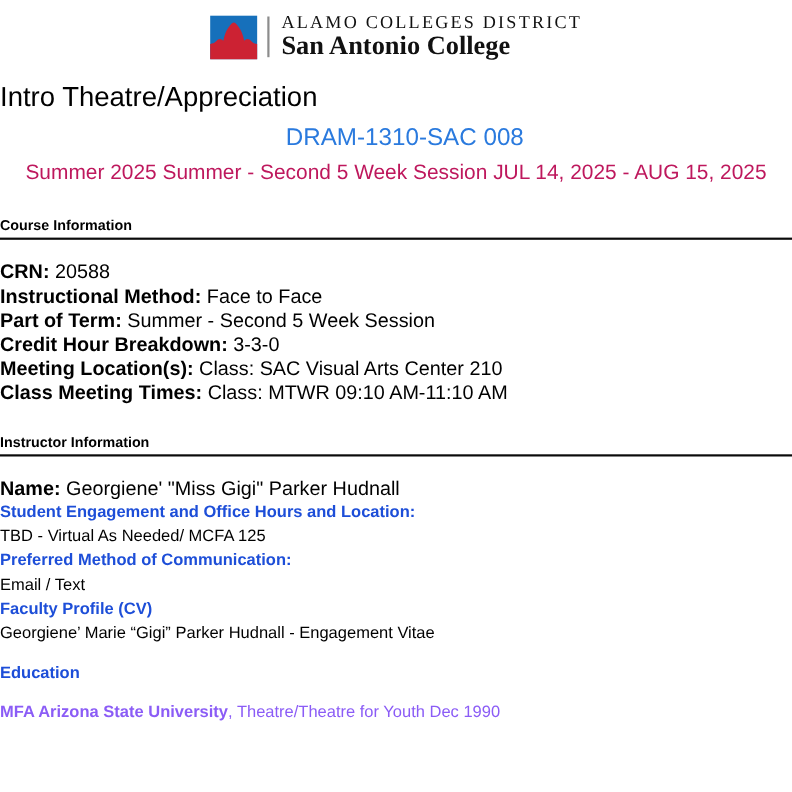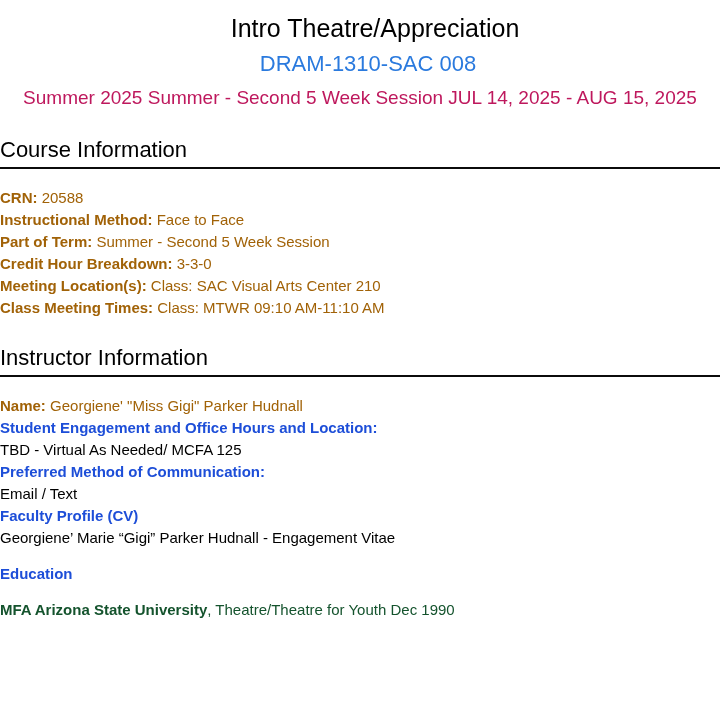--- a/index.html
+++ b/index.html
@@ -65,68 +65,67 @@
     font-size: 24px;
     font-weight: 700;
     line-height: 1.08;
     color: #111111;
     white-space: nowrap;
     margin-top: 1px;
   }
 
   
   .course-title {
-    text-align: center;
+    text-align: left;
     font-size: 25px;
     line-height: 1.25;
     color: #000000;
     margin: 13px 0 0 0;
     font-weight: 400;
-    padding-left: 30px;
   }
   .course-code {
     text-align: center;
     font-size: 22px;
     line-height: 1.3;
     color: #2a7ade;
     margin: 6px 0 0 16px;
     font-weight: 400;
   }
   .course-session {
     text-align: center;
     font-size: 19px;
     line-height: 1.3;
     color: #be185d;
     margin: 7px 0 0 0;
     font-weight: 400;
   }
 
   
   .section-head {
-    font-size: 22px;
-    font-weight: 400;
+    font-size: 13px;
+    font-weight: 700;
     color: #000000;
     margin: 26px 0 0 0;
     padding-bottom: 4px;
   }
   .section-rule {
     height: 0;
     border: 0;
     border-top: 2px solid #0b0b0b;
     margin: 0 0 0 0;
     width: 720px;
   }
 
   .field-list {
     margin-top: 18px;
   }
   .field-row {
-    font-size: 15px;
-    line-height: 22px;
-    color: #a16207;
+    font-size: 18px;
+    line-height: 22px;
+    color: #000000;
     white-space: nowrap;
   }
   .field-label {
     font-weight: 700;
   }
   .field-value {
     font-weight: 400;
   }
   .plain-row {
     font-size: 15px;
@@ -147,30 +146,46 @@
     font-size: 15px;
     line-height: 22px;
     color: #000000;
   }
   .cv-name { font-weight: 400; }
   .cv-suffix { font-weight: 400; }
 
   .edu-line {
     font-size: 15px;
     line-height: 22px;
-    color: #14532d;
+    color: #8b5cf6;
   }
   .edu-degree { font-weight: 700; }
   .edu-detail { font-weight: 400; }
 </style>
 </head>
 <body>
 
 <div class="page">
 
+  <div class="logo-band">
+    <div class="logo-lockup">
+      <svg class="logo-mark" viewBox="0 0 43 40">
+        <rect x="0" y="0" width="43" height="40" fill="#1670bb"></rect>
+        <path d="M0 40 L0 26 Q3.5 26 5.5 23.5 Q7 21.5 9 21.5 Q10.8 21.5 12 23
+                 Q13.6 15 17 10.5 Q20 6.5 21.5 6.5 Q23 6.5 26 10.5
+                 Q29.4 15 31 23 Q32.2 21.5 34 21.5 Q36 21.5 37.5 23.5
+                 Q39.5 26 43 26 L43 40 Z" fill="#cc2233"></path>
+      </svg>
+      <div class="logo-rule"></div>
+      <div class="logo-words">
+        <div class="logo-district">ALAMO COLLEGES DISTRICT</div>
+        <div class="logo-college">San Antonio College</div>
+      </div>
+    </div>
+  </div>
 
   <h1 class="course-title">Intro Theatre/Appreciation</h1>
   <div class="course-code">DRAM-1310-SAC 008</div>
   <div class="course-session">Summer 2025 Summer - Second 5 Week Session JUL 14, 2025 - AUG 15, 2025</div>
 
   <div class="section-head">Course Information</div>
   <hr class="section-rule">
 
   <div class="field-list">
     <div class="field-row">

